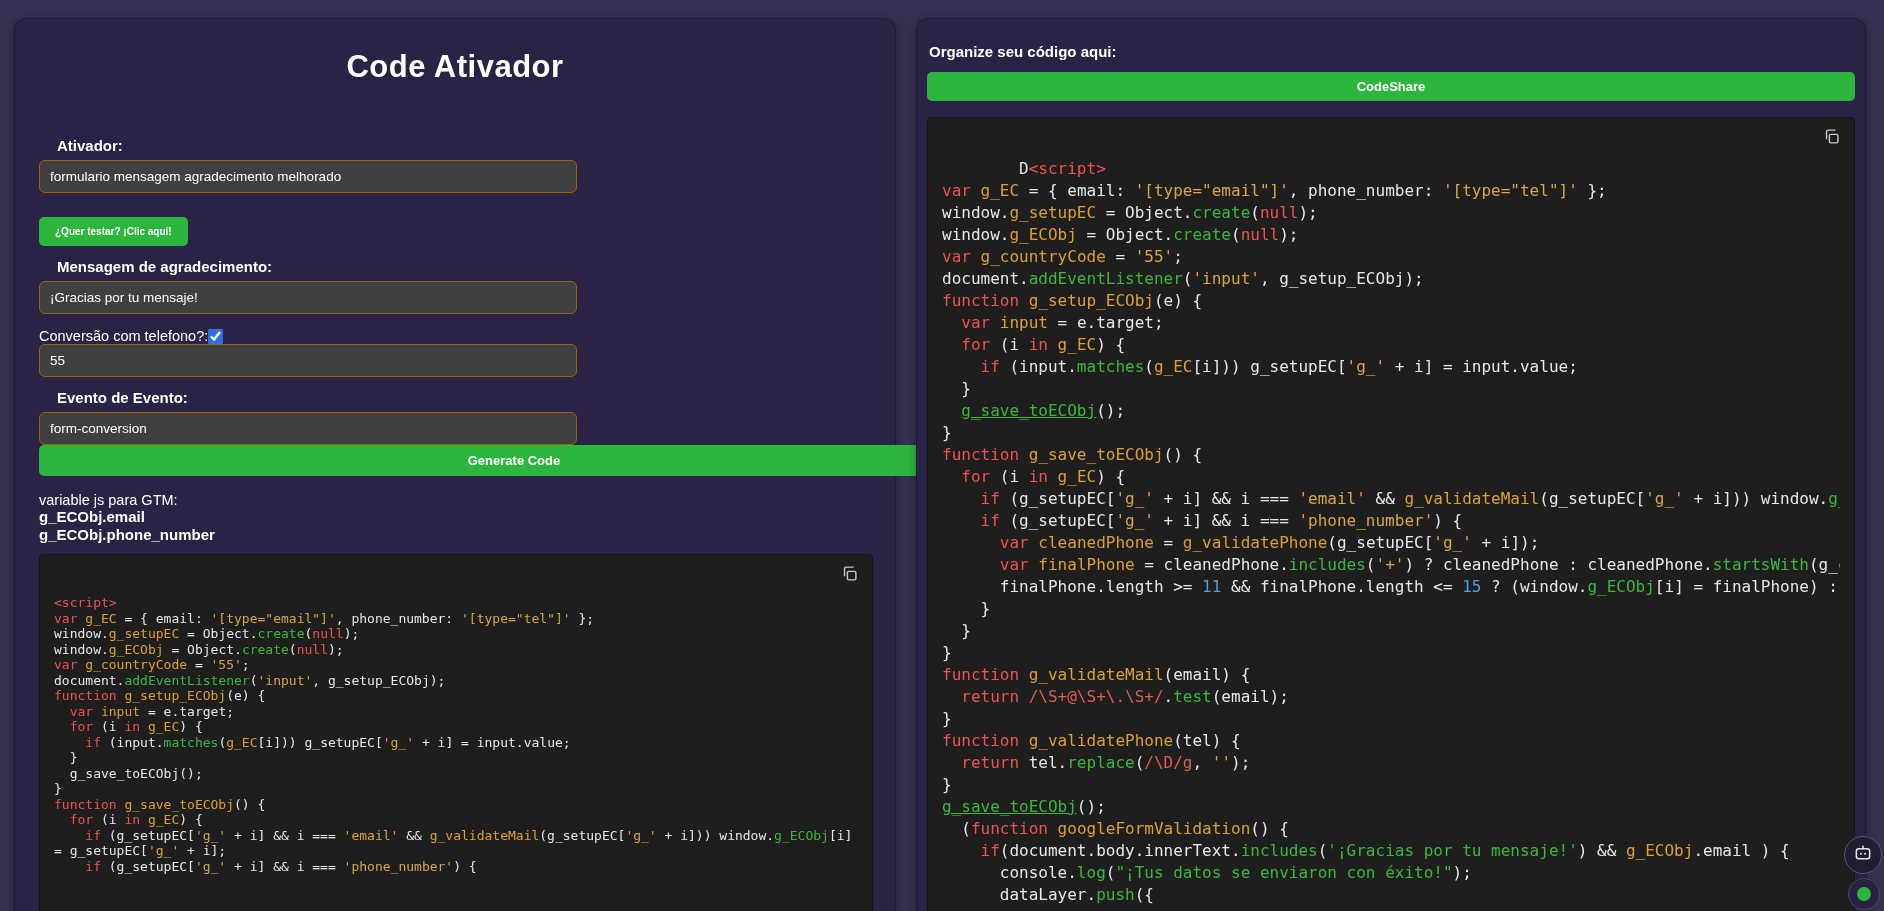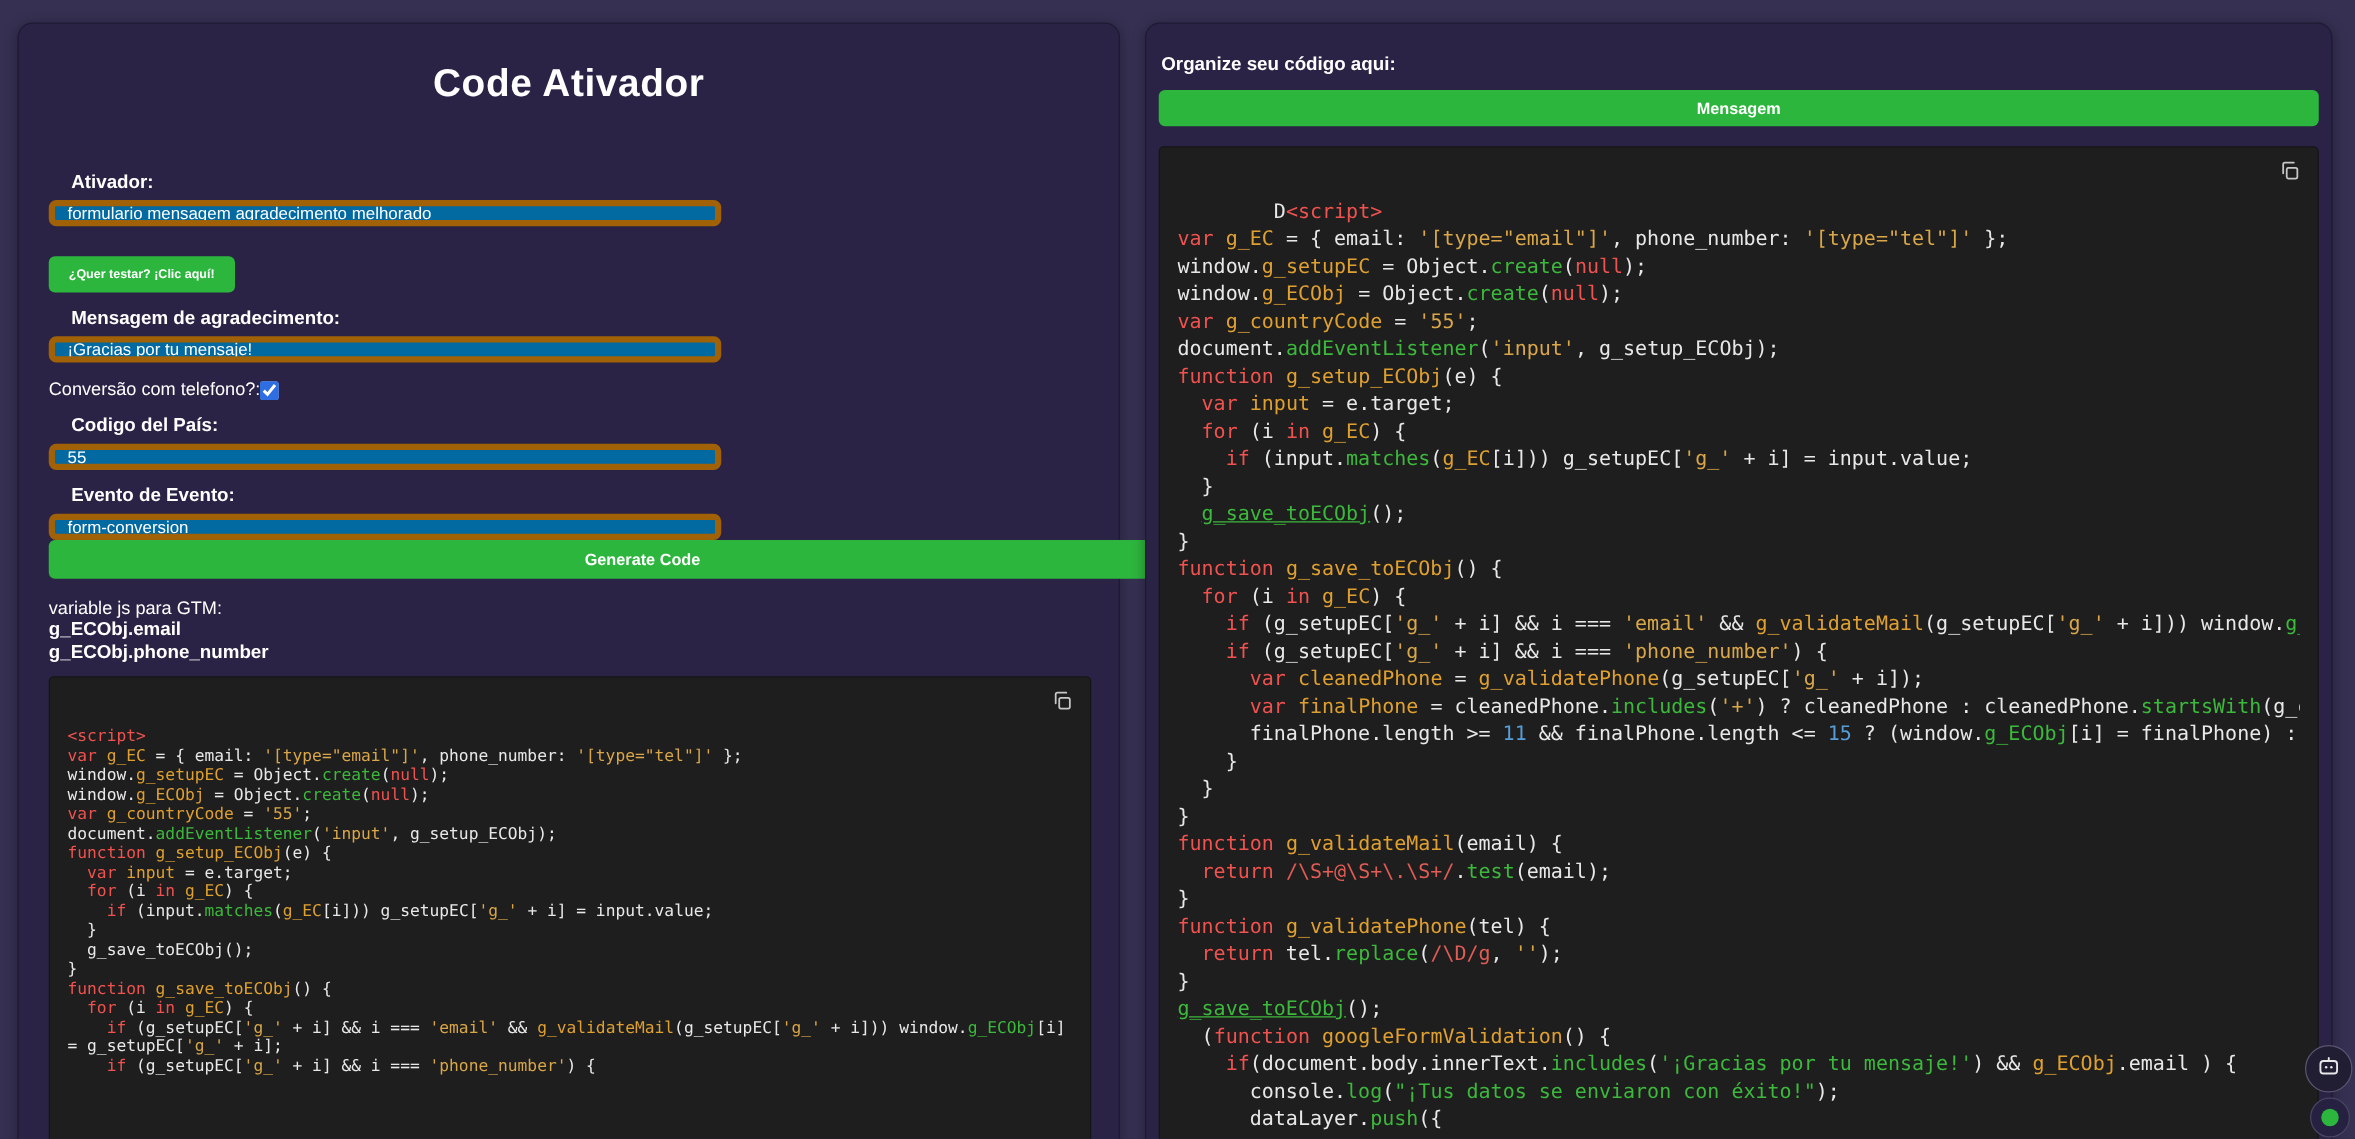--- a/index.html
+++ b/index.html
@@ -16,23 +16,23 @@
   .left-panel  { left:14px;  width:882px; height:1200px; padding:26px 24px; }
   .right-panel { left:916px; width:950px; height:1200px; padding:24px 10px 10px; }
 
   h1.title { text-align:center; font-size:31px; font-weight:bold; margin:4px 0 52px; letter-spacing:.5px; }
 
   .field-label { display:block; font-size:15px; font-weight:bold; margin:12px 0 6px 18px; }
   .field-label.first { margin-top:0; }
   .plain-label { font-size:14.5px; }
 
   .text-input {
-    display:block; width:538px; height:21px; padding:0 10px;
-    background:#0369a1; color:#ffffff; font-size:13.5px;
-    border:5px solid #a16207; border-radius:6px; outline:none;
+    display:block; width:538px; height:33px; padding:0 10px;
+    background:#404040; color:#ffffff; font-size:13.5px;
+    border:1px solid #a16207; border-radius:6px; outline:none;
     font-family:"Liberation Sans", sans-serif;
   }
 
   .btn {
     display:block; background:#2db63e; color:#ffffff; font-weight:bold;
     border:none; border-radius:5px; cursor:pointer; text-align:center;
     font-family:"Liberation Sans", sans-serif;
   }
   .btn.small { margin-top:24px; height:29px; font-size:10px; padding:0 16px; }
   .btn.wide  { width:100%; height:31px; font-size:13px; }
@@ -94,21 +94,20 @@
   <button class="btn small">¿Quer testar? ¡Clic aquí!</button>
 
   <label class="field-label">Mensagem de agradecimento:</label>
   <input class="text-input" type="text" value="¡Gracias por tu mensaje!" style="">
 
   <div class="check-row">
     <span class="plain-label">Conversão com telefono?:</span>
     <input type="checkbox" class="checkbox" checked="checked" style="">
   </div>
 
-  <label class="field-label">Codigo del País:</label>
   <input class="text-input" type="text" value="55" style="">
 
   <label class="field-label">Evento de Evento:</label>
   <input class="text-input" type="text" value="form-conversion" style="">
 
   <button class="btn wide generate">Generate Code</button>
 
   <div class="gtm-note">variable js para GTM:</div>
   <div class="gtm-var">g_ECObj.email</div>
   <div class="gtm-var">g_ECObj.phone_number</div>
@@ -138,21 +137,21 @@
         <div class="code-line"><span class="tok-p">  </span><span class="tok-k">for</span><span class="tok-p"> (i </span><span class="tok-k">in</span><span class="tok-p"> </span><span class="tok-d">g_EC</span><span class="tok-p">) {</span></div>
         <div class="code-line"><span class="tok-p">    </span><span class="tok-k">if</span><span class="tok-p"> (g_setupEC[</span><span class="tok-s">'g_'</span><span class="tok-p"> + i] &amp;&amp; i === </span><span class="tok-s">'email'</span><span class="tok-p"> &amp;&amp; </span><span class="tok-d">g_validateMail</span><span class="tok-p">(g_setupEC[</span><span class="tok-s">'g_'</span><span class="tok-p"> + i])) window.</span><span class="tok-m">g_ECObj</span><span class="tok-p">[i] = g_setupEC[</span><span class="tok-s">'g_'</span><span class="tok-p"> + i];</span></div>
         <div class="code-line"><span class="tok-p">    </span><span class="tok-k">if</span><span class="tok-p"> (g_setupEC[</span><span class="tok-s">'g_'</span><span class="tok-p"> + i] &amp;&amp; i === </span><span class="tok-s">'phone_number'</span><span class="tok-p">) {</span></div>
       </div>
   </div>
 </section>
 
 <section class="panel right-panel">
   <div class="panel-header">Organize seu código aqui:</div>
 
-  <button class="btn wide codeshare">Mensagem</button>
+  <button class="btn wide codeshare">CodeShare</button>
 
   <div class="code-block">
     <span class="copy-btn">
       <svg width="17" height="17" viewBox="0 0 24 24" fill="none" stroke="#d6d6d6" stroke-width="2" stroke-linecap="round" stroke-linejoin="round">
         <rect x="9" y="9" width="12" height="12" rx="2"></rect>
         <path d="M5 15V5a2 2 0 0 1 2-2h10"></path>
       </svg>
     </span>
     <div class="code">
         <div class="code-line"><span class="tok-p">        D</span><span class="tok-t">&lt;script&gt;</span></div>

